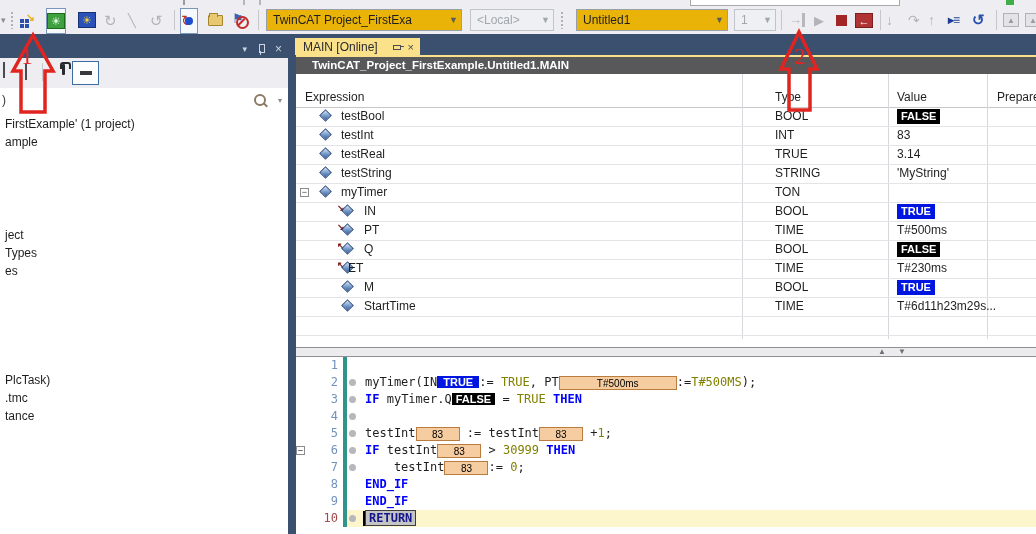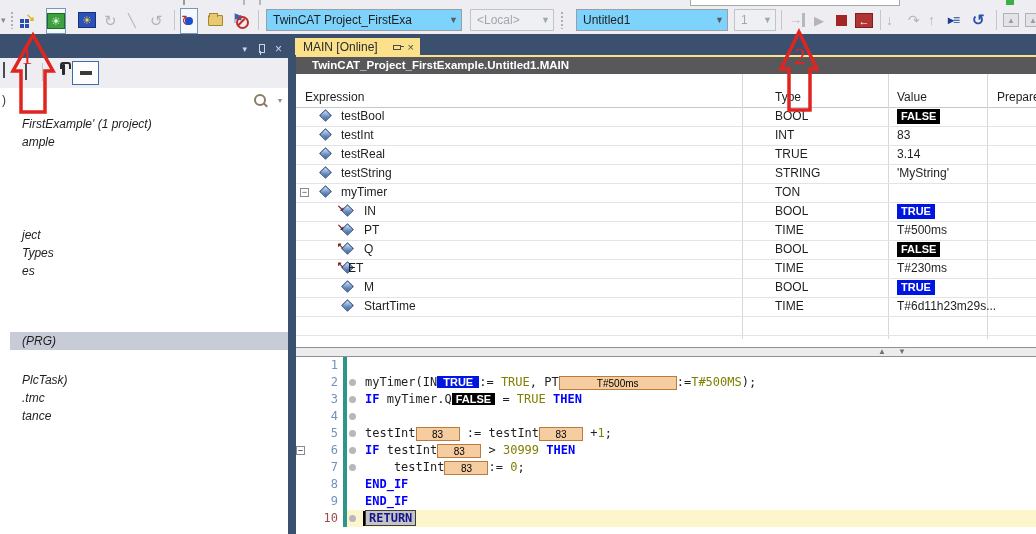--- a/index.html
+++ b/index.html
@@ -13,21 +13,21 @@
   .sliver-green{position:absolute;top:0;width:8px;height:5px;background:#3fae46;}
   
   .toolbar{left:0;top:6px;width:1036px;height:28px;background:#eeeef2;}
   .tb-item{position:absolute;top:2px;height:24px;display:flex;align-items:center;justify-content:center;}
   .tb-sep{position:absolute;top:4px;width:1px;height:20px;background:#c6c6cc;}
   .tb-grip{position:absolute;top:5px;width:4px;height:18px;
            background-image:radial-gradient(circle,#b0b0b8 1px,transparent 1.2px);background-size:4px 4px;}
   .tb-glyph{font-size:14px;line-height:1;}
   .gray{color:#b4b4b8;} .dgray{color:#8a8a90;}
   .tb-border{border:1px solid #7a96b8;background:#f6f9fc;}
-  .combo{position:absolute;top:3px;height:22px;background:#7dd3fc;border:1px solid #999fa6;
+  .combo{position:absolute;top:3px;height:22px;background:#eab308;border:1px solid #999fa6;
          display:flex;align-items:center;box-sizing:border-box;}
   .combo .cb-label{flex:1;padding:0 6px;white-space:nowrap;overflow:hidden;}
   .combo .cb-arrow{width:15px;text-align:center;color:#5a5a60;font-size:9px;}
   .combo.disabled{background:#eef0f3;border-color:#c0c4ca;color:#9aA0a8;}
   .combo.disabled .cb-label,.combo.disabled .cb-arrow{color:#a2a6ae;}
   .sq{display:inline-block;box-sizing:border-box;}
   .icon-restart{width:13px;height:13px;position:relative;}
   .icon-restart .b{position:absolute;width:4px;height:4px;background:#2a4fae;}
   .icon-restart .y{position:absolute;right:-2px;top:-3px;color:#e8b321;font-size:11px;font-weight:bold;}
   .icon-runmode{width:18px;height:16px;background:#3fa03f;border:1px solid #1d6b1d;color:#eaffea;
@@ -69,21 +69,21 @@
   .sbt-pressed{position:absolute;top:3px;width:25px;height:22px;background:#fdfdfd;border:1px solid #3a6ea5;
                display:flex;align-items:center;justify-content:center;}
   .sbt-pressed .bar{width:12px;height:4px;background:#3a3a3e;}
   .sidebar-search{left:0;top:88px;width:288px;height:24px;background:#fff;border-bottom:1px solid #8a8a90;
                   display:flex;align-items:center;}
   .search-text{padding-left:2px;color:#3a3a3e;}
   .magnifier{position:absolute;right:22px;top:6px;width:8px;height:8px;border:2px solid #8a7a66;border-radius:50%;}
   .magnifier:after{content:"";position:absolute;left:7px;top:8px;width:5px;height:2px;background:#8a7a66;transform:rotate(45deg);}
   .search-arrow{position:absolute;right:6px;top:8px;color:#8a8a90;font-size:8px;}
   .sidebar-tree{left:0;top:112px;width:288px;height:422px;background:#fff;}
-  .tree-item{position:absolute;left:10px;width:288px;height:18px;line-height:18px;padding-left:12px;white-space:nowrap;font-style:italic;}
+  .tree-item{position:absolute;left:0;width:288px;height:18px;line-height:18px;padding-left:5px;white-space:nowrap;}
   .tree-item.selected{background:#c8ccd7;}
   .navy-strip{left:288px;top:40px;width:8px;height:494px;background:#3b4f6e;}
   
   .tab{left:295px;top:38px;width:125px;height:17px;background:#fbe28a;color:#2a2a2e;
        display:flex;align-items:center;}
   .tab-label{padding-left:8px;flex:1;}
   .tab .pin2{position:relative;width:9px;height:11px;margin-right:6px;}
   .tab .pin2:before{content:"";position:absolute;left:0px;top:4px;width:6px;height:3px;border:1px solid #4a4a50;}
   .tab .pin2:after{content:"";position:absolute;left:8px;top:5px;width:3px;height:1px;background:#4a4a50;}
   .tab-close{margin-right:6px;color:#4a4a50;font-size:11px;}
@@ -270,21 +270,20 @@
     <span class="search-text">)</span>
     <span class="magnifier"></span>
     <span class="search-arrow">▾</span>
   </div>
   <div class="abs sidebar-tree" id="tree">
       <div class="tree-item" style="top: 3px;">FirstExample' (1 project)</div>
       <div class="tree-item" style="top: 21px;">ample</div>
       <div class="tree-item" style="top: 114px;">ject</div>
       <div class="tree-item" style="top: 132px;">Types</div>
       <div class="tree-item" style="top: 150px;">es</div>
-      <div class="tree-item selected" style="top: 220px;">(PRG)</div>
       <div class="tree-item" style="top: 259px;">PlcTask)</div>
       <div class="tree-item" style="top: 277px;">.tmc</div>
       <div class="tree-item" style="top: 295px;">tance</div>
     </div>
   <div class="abs navy-strip"></div>
 
   <div class="abs tab">
     <span class="tab-label">MAIN [Online]</span>
     <span class="pin2"></span>
     <span class="tab-close">×</span>

